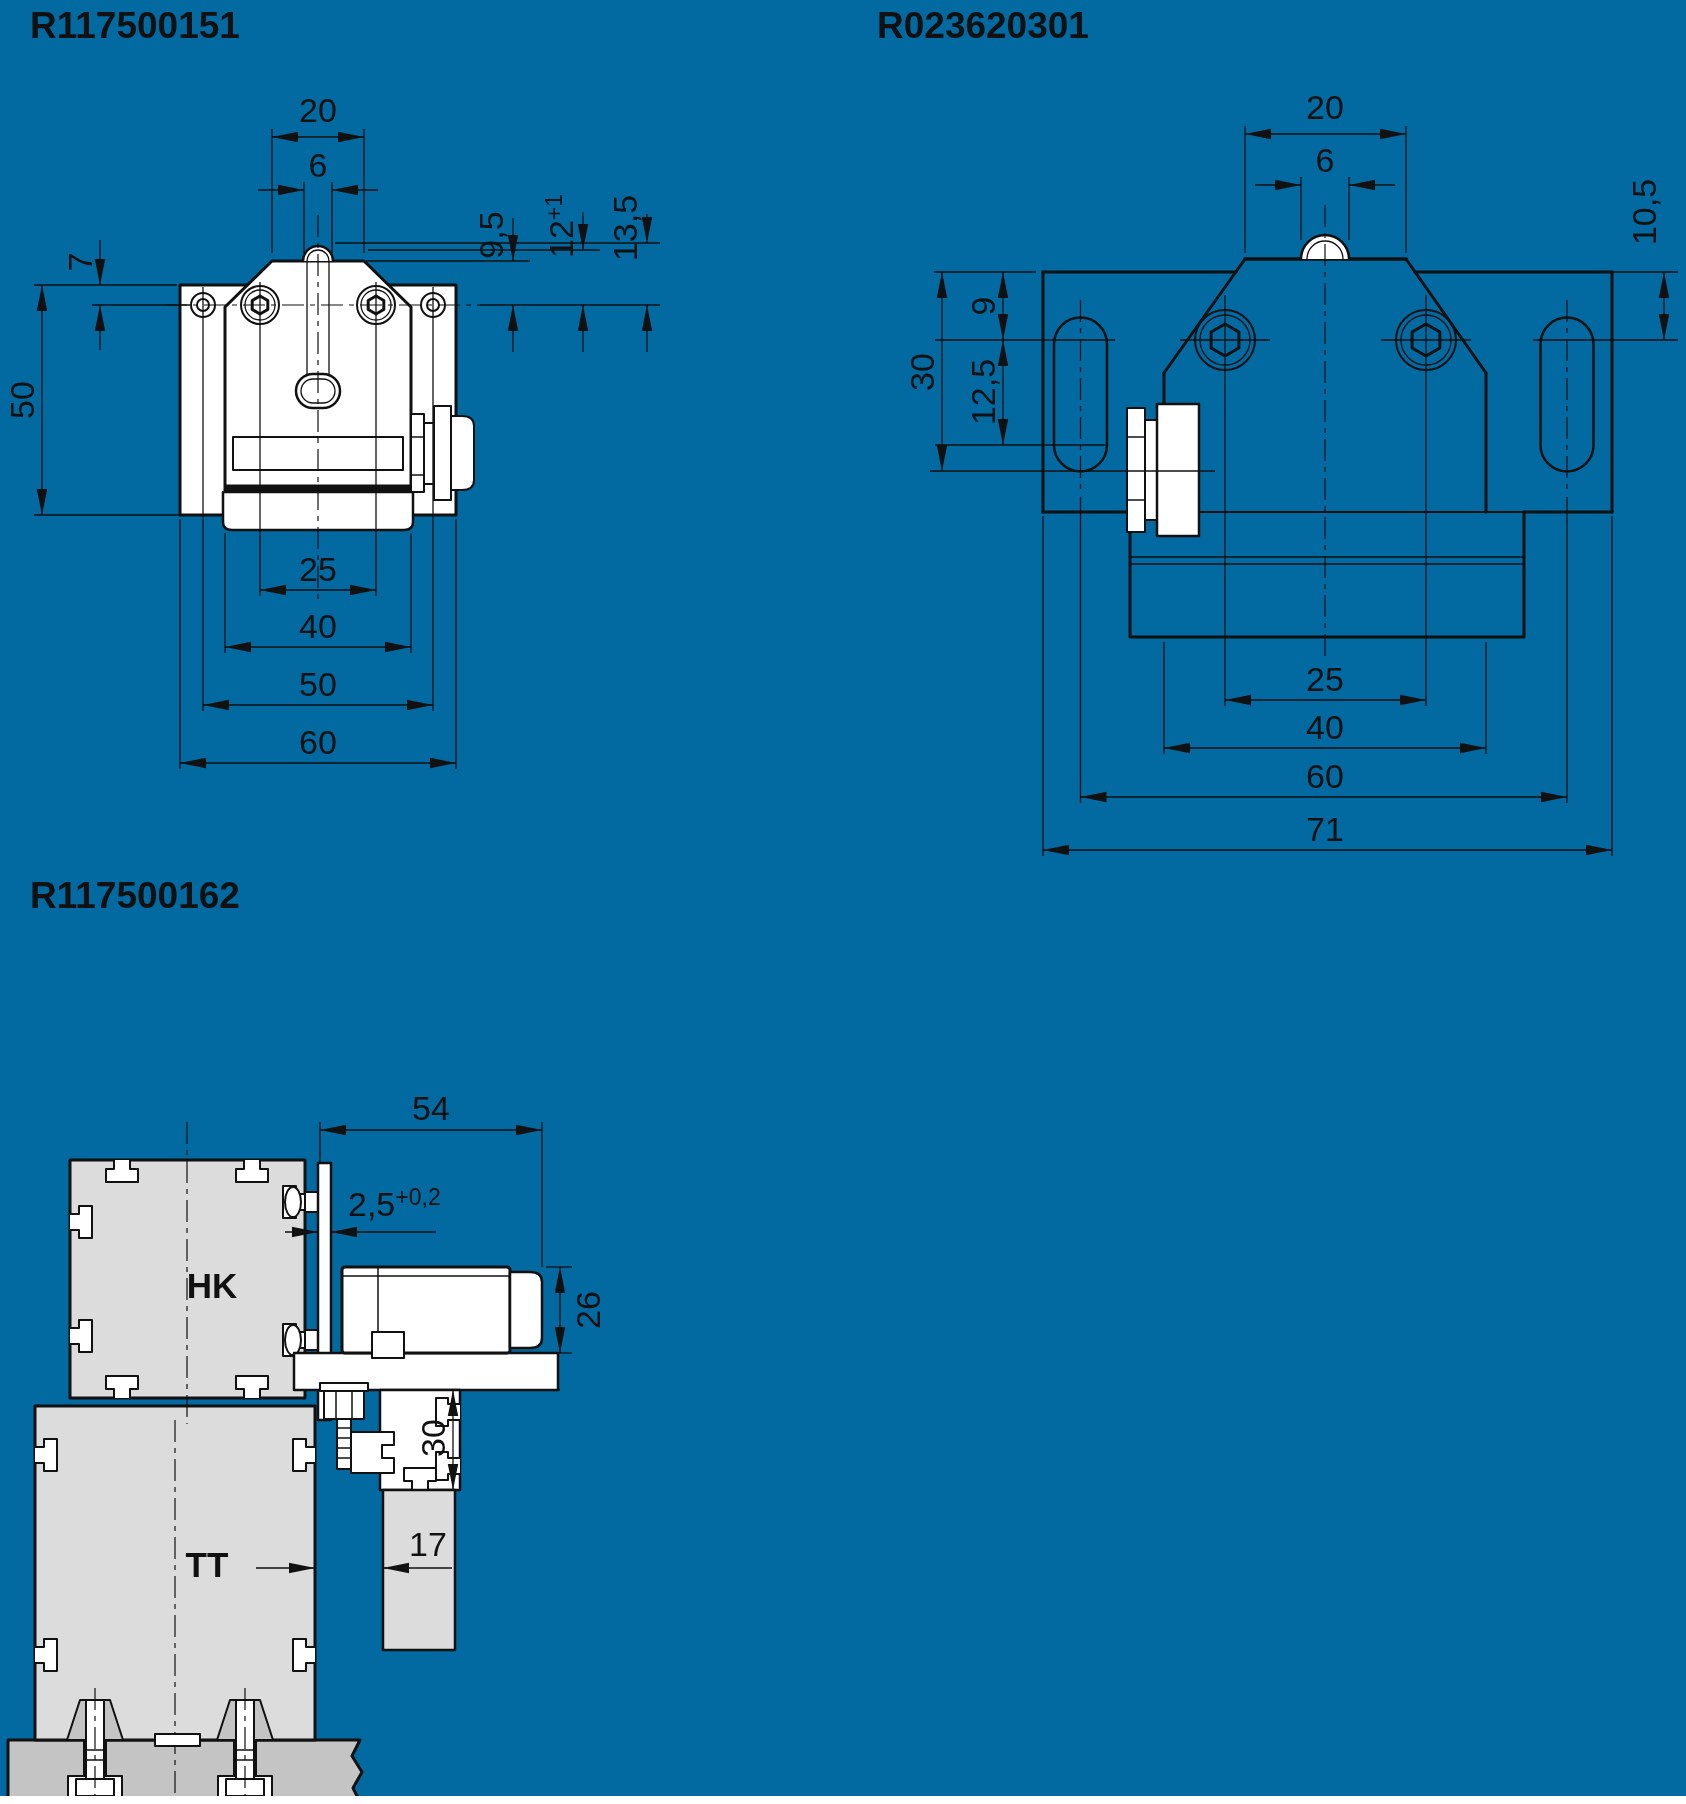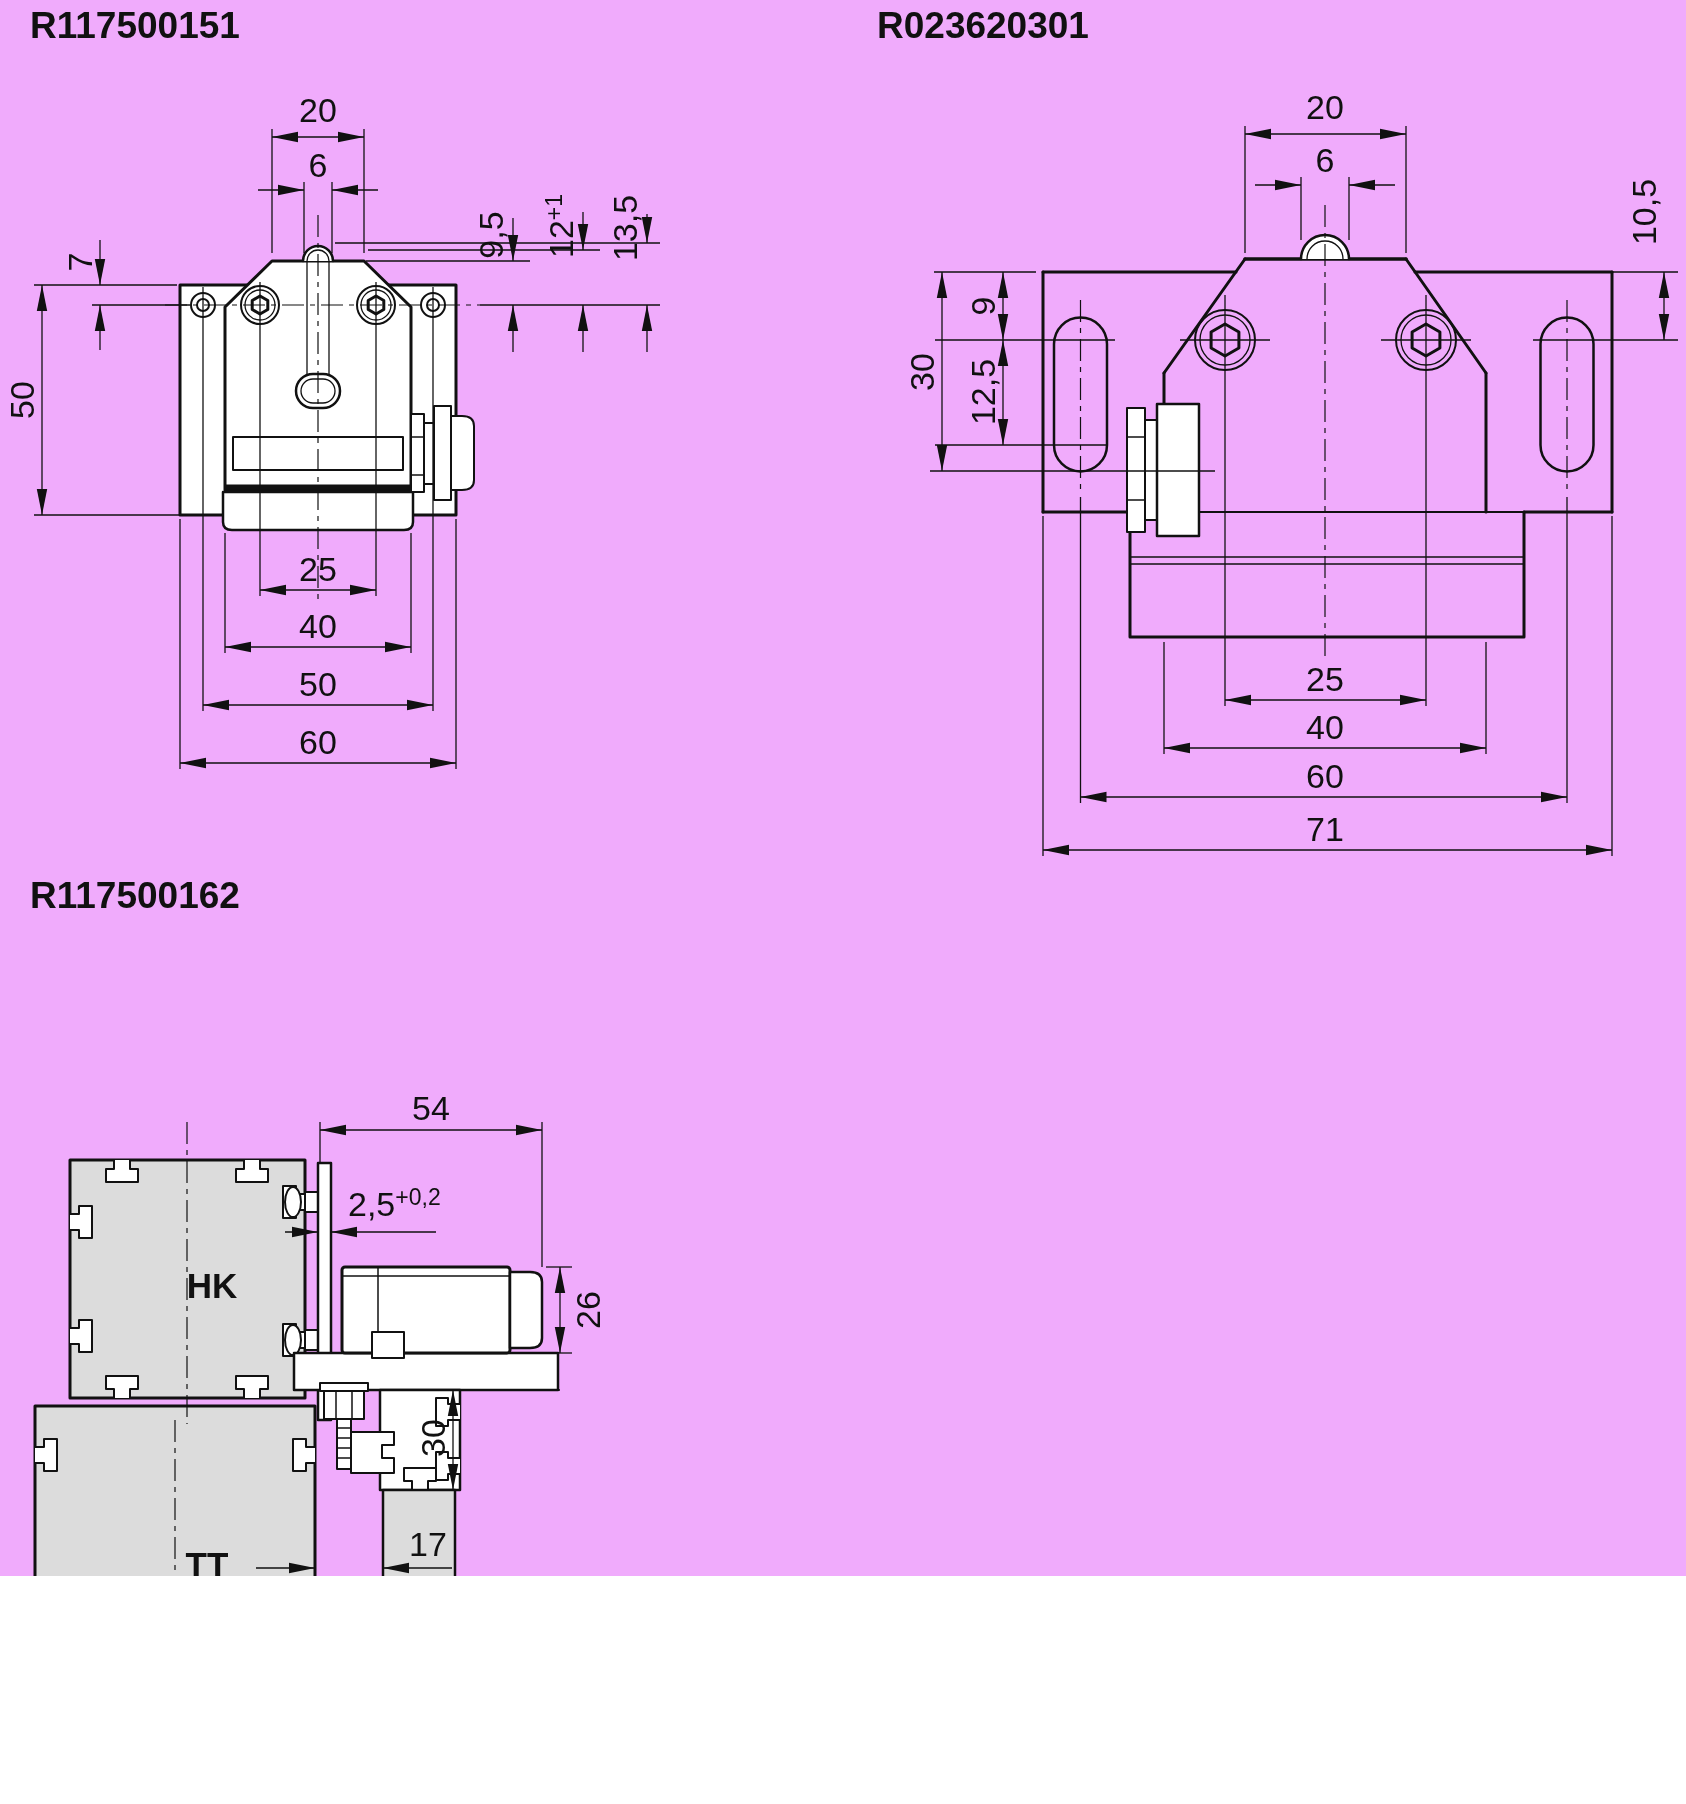--- a/index.html
+++ b/index.html
@@ -1,16 +1,16 @@
 <!DOCTYPE html>
 <html><head>
 <meta charset="utf-8">
 <style>
   html,body{margin:0;padding:0;background:#fff;}
-  .canvas{position:relative;width:1686px;height:1576px;background:#f0abfc;overflow:hidden;}
+  .canvas{position:relative;width:1686px;height:1796px;background:#0369a1;overflow:hidden;}
   svg{display:block;}
   svg text{font-family:"Liberation Sans","DejaVu Sans",sans-serif;fill:#111;}
   .title{font-size:37px;font-weight:700;}
   .dim{font-size:34px;}
   .sup{font-size:23px;}
   .plabel{font-size:35px;font-weight:700;}
   .o5{stroke:#111;stroke-width:5;fill:none;stroke-linecap:butt;}
   .o35{stroke:#111;stroke-width:3.6;fill:none;stroke-linecap:round;stroke-linejoin:round;}
   .o3{stroke:#111;stroke-width:3;fill:none;stroke-linecap:round;stroke-linejoin:round;}
   .o25{stroke:#111;stroke-width:2.5;fill:none;stroke-linecap:round;stroke-linejoin:round;}

